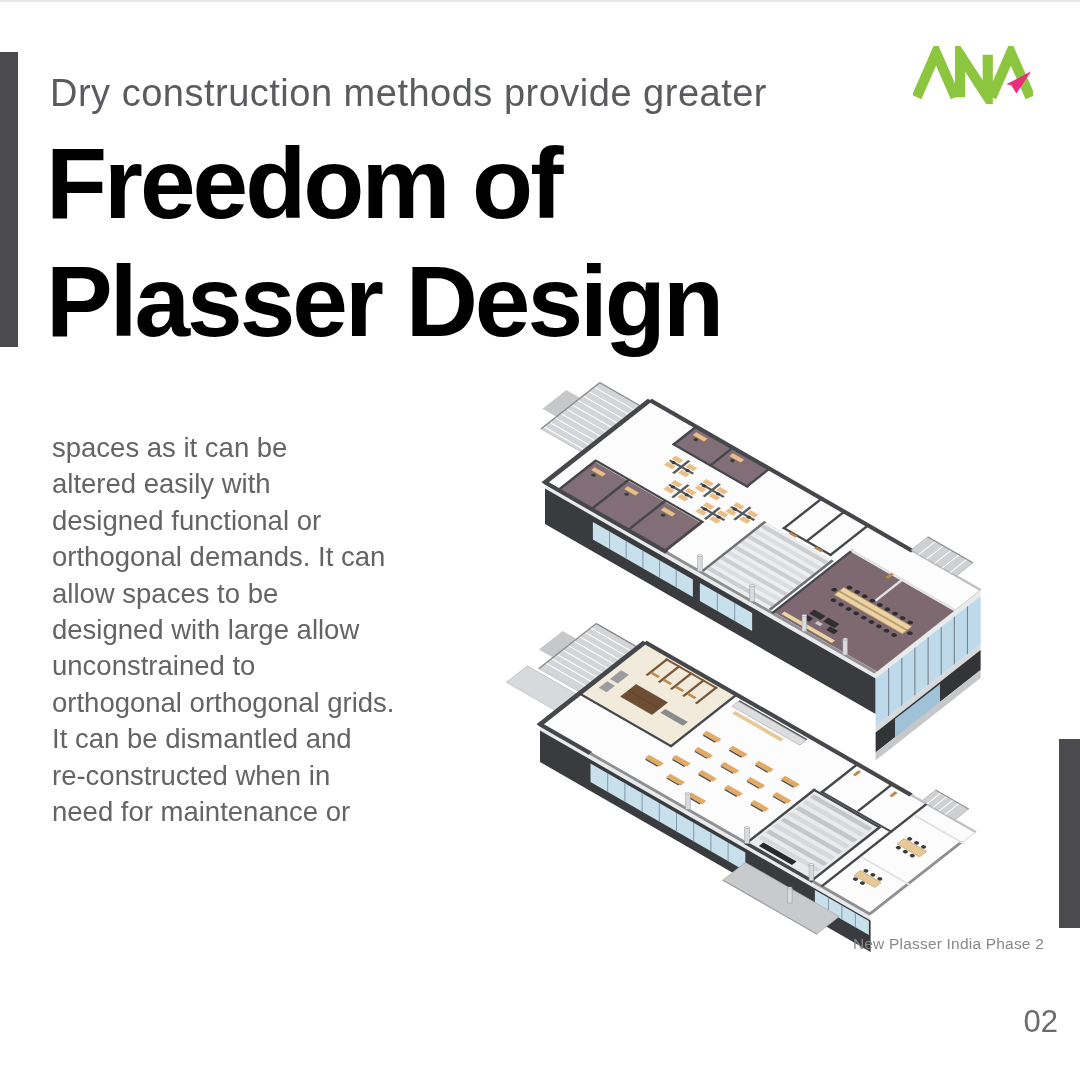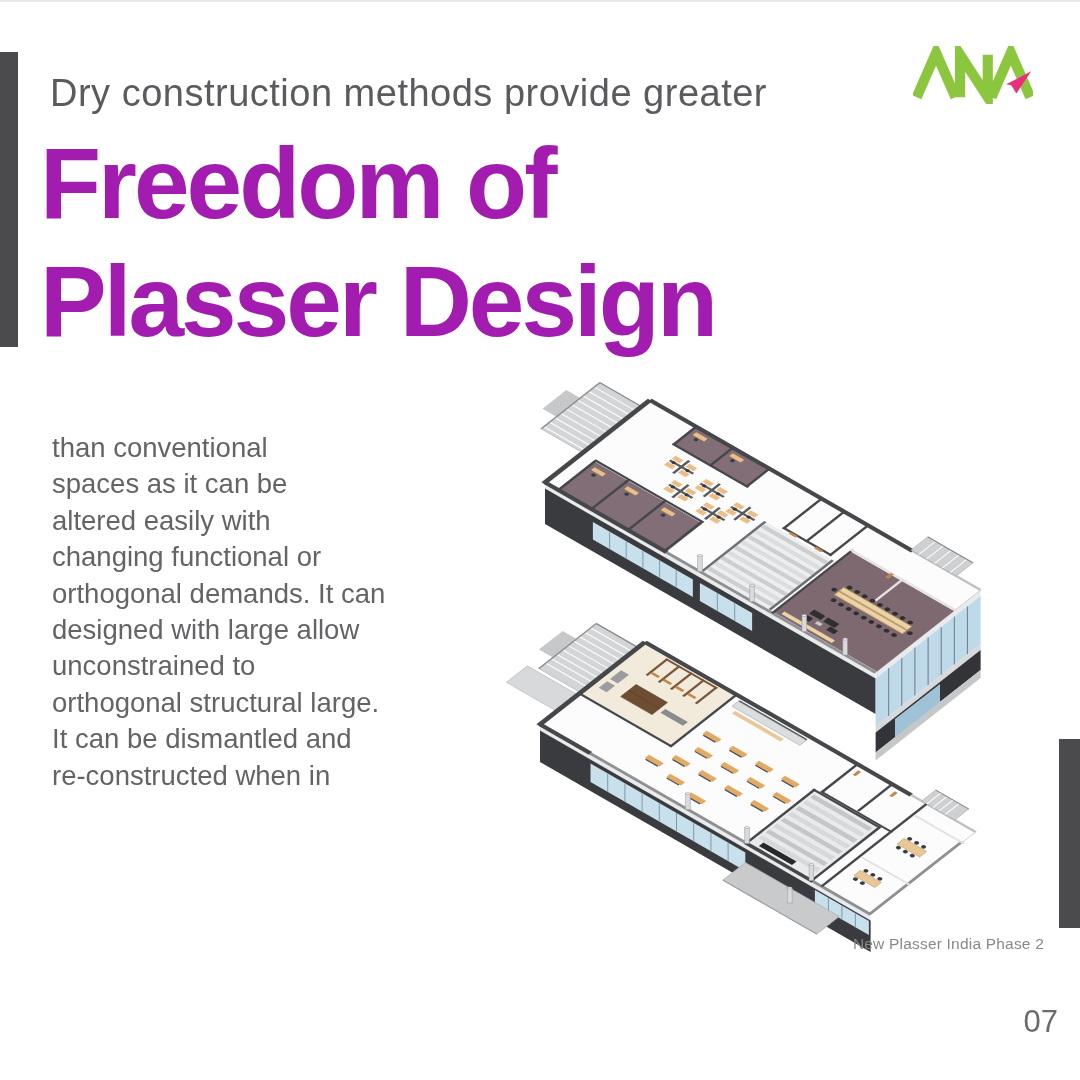--- a/index.html
+++ b/index.html
@@ -5,21 +5,21 @@
   html,body{margin:0;padding:0;background:#e8e8e8;}
   #canvas{
     position:relative;width:1080px;height:1080px;background:#ffffff;
     overflow:hidden;font-family:"Liberation Sans",sans-serif;margin:2px auto;
   }
   .abs{position:absolute;}
   .bar{background:#4B4B4D;}
   #left-bar{left:0;top:50px;width:18px;height:295px;}
   #right-bar{right:0;top:737px;width:21px;height:189px;}
   #kicker{left:50px;top:70px;font-size:38px;font-weight:400;color:#5A5B5E;letter-spacing:.5px;}
-  #headline{left:40px;top:122px;color:#a21caf;font-weight:700;font-size:100px;line-height:118px;letter-spacing:-3px;}
+  #headline{left:46px;top:122px;color:#000000;font-weight:700;font-size:100px;line-height:118px;letter-spacing:-3px;}
   #intro{left:52px;top:428px;font-size:27.5px;line-height:36.4px;color:#646467;font-weight:400;}
   #figure-caption{right:36px;top:933px;font-size:15.5px;color:#87888A;letter-spacing:.2px;}
   #website{left:50px;top:1002px;font-size:30px;color:#6E6F72;letter-spacing:.4px;}
   #page-number{right:22px;top:1002px;font-size:31px;color:#6A6B6E;}
   #logo{left:913px;top:44px;}
   #floorplans{left:0;top:0;width:1080px;height:1080px;pointer-events:none;}
 </style>
 </head>
 <body>
 
@@ -38,30 +38,31 @@
   </svg>
 
   <div id="kicker" class="abs">Dry construction methods provide greater</div>
 
   <div id="headline" class="abs">
     <div>Freedom of</div>
     <div>Plasser Design</div>
   </div>
 
   <div id="intro" class="abs">
-    <div>than conventional</div>
     <div>spaces as it can be</div>
     <div>altered easily with</div>
-    <div>changing functional or</div>
+    <div>designed functional or</div>
     <div>orthogonal demands. It can</div>
+    <div>allow spaces to be</div>
     <div>designed with large allow</div>
     <div>unconstrained to</div>
-    <div>orthogonal structural large.</div>
+    <div>orthogonal orthogonal grids.</div>
     <div>It can be dismantled and</div>
     <div>re-constructed when in</div>
+    <div>need for maintenance or</div>
   </div>
 
   <svg id="floorplans" class="abs" viewBox="0 0 1080 1080">
 
     <g>
 
       <polygon points="545,480.5 875.6,670.5 875.6,676.5 545,486.5" fill="#E9EAEC"></polygon>
       <polygon points="545,486.5 875.6,676.5 875.6,712 545,522" fill="#3A3B3E"></polygon>
       <polygon points="592.9,520 692.9,577.5 692.9,595 592.9,537.5" fill="#C8DFEC"></polygon>
       <path d="M609.6,529.6v17M626.2,539.2v17M642.9,548.8v17M659.6,558.3v17M676.2,567.9v17" stroke="#7E9AAB" stroke-width="1"></path>
@@ -378,15 +379,15 @@
         <rect x="809.1" y="862.5" width="4.6" height="16" fill="#D9DADC"></rect>
           <ellipse cx="811.4" cy="862.5" rx="2.3" ry="1.1" fill="#ECEDEF"></ellipse>
         <rect x="787.5" y="886" width="4.6" height="15" fill="#D9DADC"></rect>
           <ellipse cx="789.8" cy="886" rx="2.3" ry="1.1" fill="#ECEDEF"></ellipse>
       </g>
     </g>
   </svg>
 
   <div id="figure-caption" class="abs">New Plasser India Phase 2</div>
 
-  <div id="page-number" class="abs">07</div>
+  <div id="page-number" class="abs">02</div>
 
 </div>
 
 </body></html>

